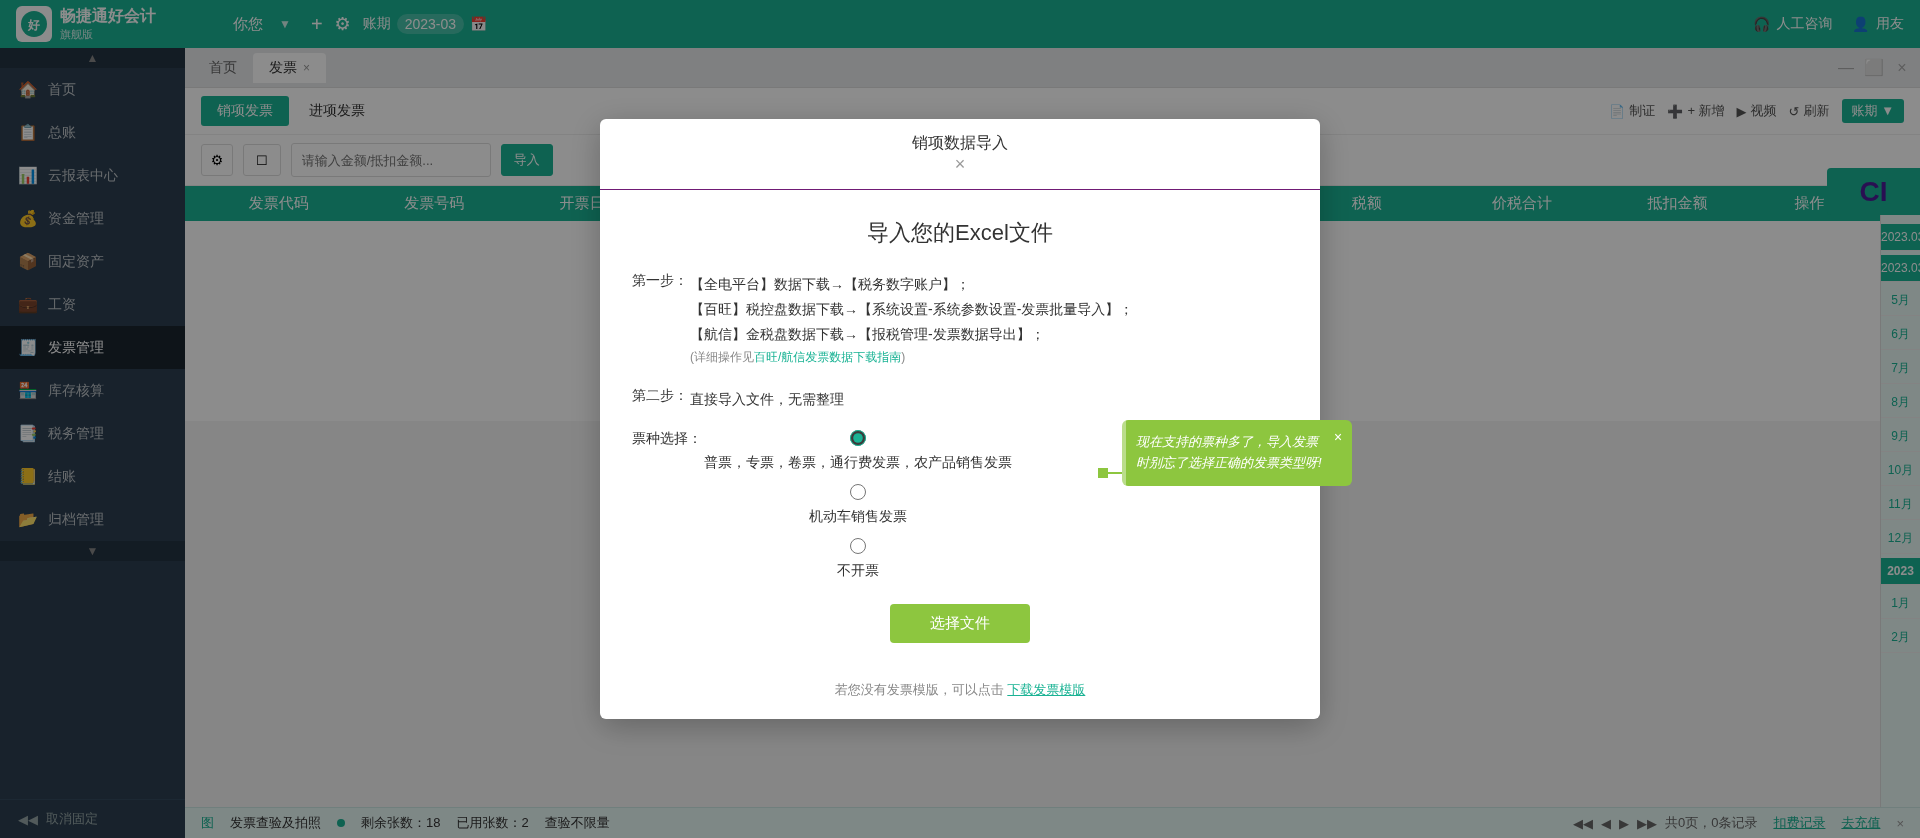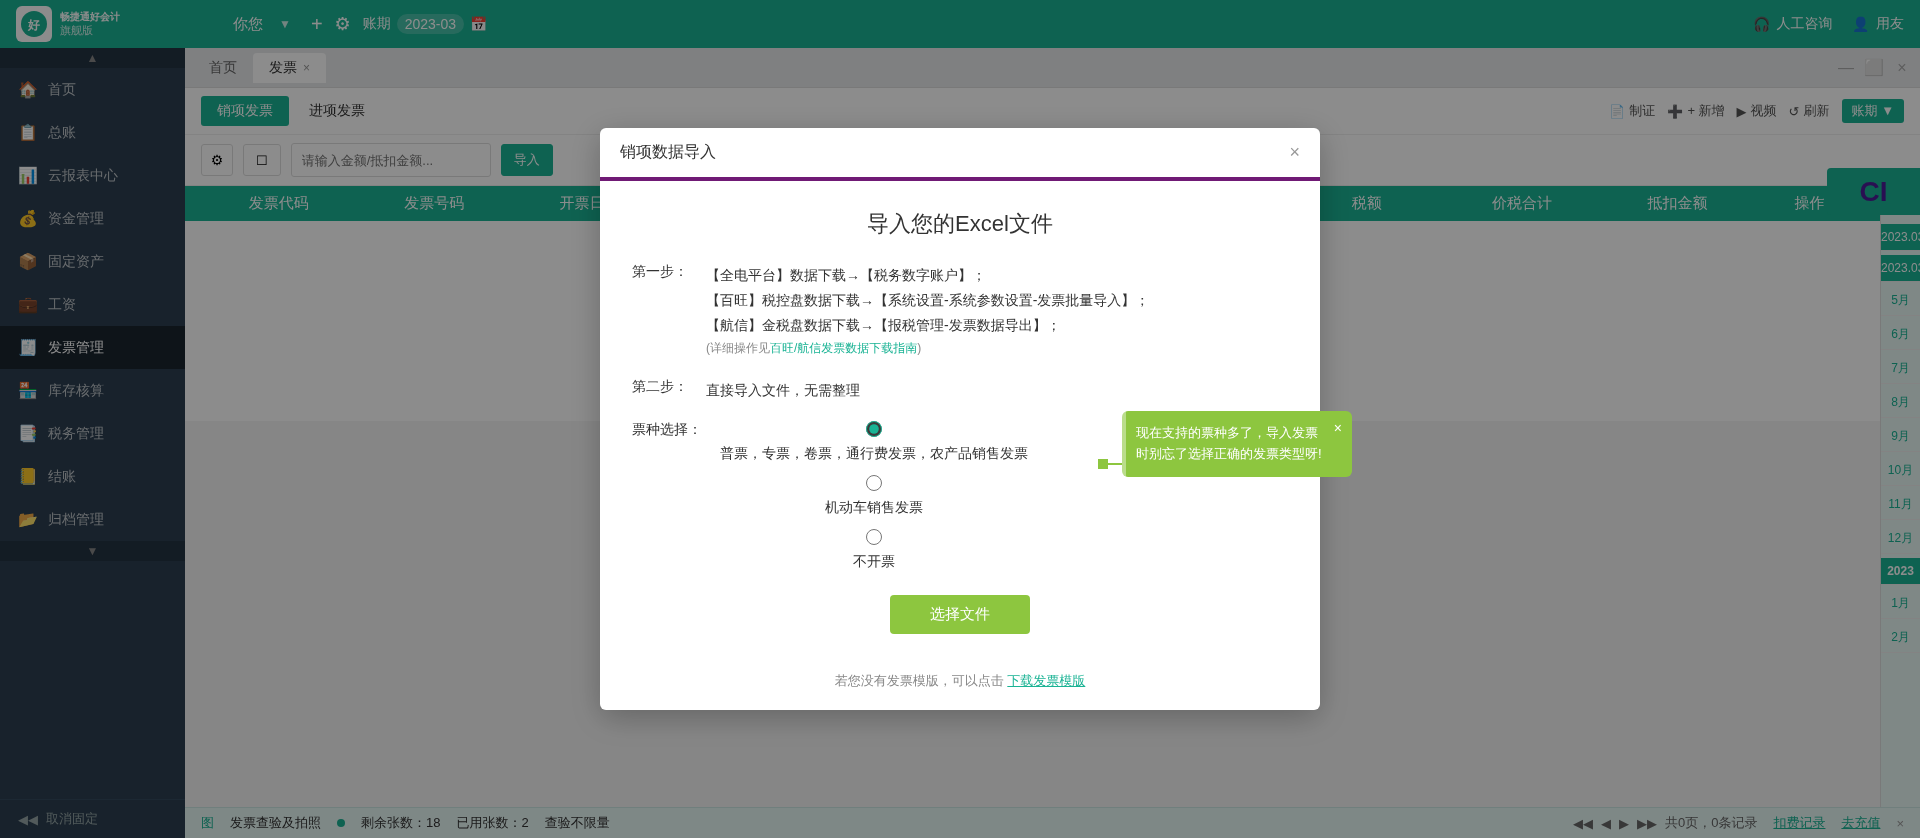--- a/index.html
+++ b/index.html
@@ -6,21 +6,21 @@
     body { font-family: "Microsoft YaHei", "PingFang SC", sans-serif; font-size: 14px; background: #f0f2f5; overflow: hidden; width: 1920px; height: 838px; }
 
     
     .top-header {
       display: flex; align-items: center; height: 48px;
       background: #1ab394; color: white; padding: 0 16px; gap: 12px;
     }
     .logo-area { display: flex; align-items: center; gap: 8px; width: 185px; }
     .logo-icon { width: 36px; height: 36px; background: white; border-radius: 6px; display: flex; align-items: center; justify-content: center; }
     .logo-icon svg { width: 28px; height: 28px; }
-    .logo-text { font-size: 10px; font-weight: bold; color: white; line-height: 1.3; }
+    .logo-text { font-size: 16px; font-weight: bold; color: white; line-height: 1.3; }
     .logo-sub { font-size: 11px; color: rgba(255,255,255,0.8); }
     .header-company { font-size: 15px; color: white; margin-left: 20px; }
     .header-chevron { color: rgba(255,255,255,0.8); font-size: 12px; margin-left: 4px; cursor: pointer; }
     .header-plus { font-size: 20px; color: white; cursor: pointer; margin-left: 8px; }
     .header-settings { font-size: 18px; color: white; cursor: pointer; }
     .header-period { color: white; font-size: 14px; display: flex; align-items: center; gap: 6px; }
     .header-period-badge { background: rgba(255,255,255,0.2); padding: 2px 8px; border-radius: 10px; }
     .header-right { margin-left: auto; display: flex; align-items: center; gap: 20px; }
     .header-consult { display: flex; align-items: center; gap: 6px; color: white; font-size: 14px; cursor: pointer; }
     .header-user { display: flex; align-items: center; gap: 6px; color: white; font-size: 14px; cursor: pointer; }
@@ -75,25 +75,25 @@
     .bottom-link { color: #1ab394; cursor: pointer; text-decoration: underline; }
 
     
     .pagination { display: flex; align-items: center; gap: 8px; margin-left: auto; font-size: 13px; color: #666; }
 
     
     .overlay { position: fixed; top: 0; left: 0; width: 100%; height: 100%; background: rgba(0,0,0,0.45); z-index: 100; display: flex; align-items: center; justify-content: center; }
 
     
     .modal { background: white; border-radius: 6px; width: 720px; max-width: 95vw; box-shadow: 0 8px 32px rgba(0,0,0,0.25); position: relative; overflow: visible; }
-    .modal-header { display: flex; align-items: center; justify-content: space-between; padding: 14px 20px; border-bottom: 4px solid #701a75; font-size: 16px; font-weight: 500; color: #333; }
+    .modal-header { display: flex; align-items: center; justify-content: space-between; padding: 14px 20px; border-bottom: 1px solid #701a75; font-size: 16px; font-weight: 500; color: #333; flex-direction: column; }
     .modal-close { font-size: 18px; color: #999; cursor: pointer; background: none; border: none; }
     .modal-body { padding: 28px 32px 24px; }
     .modal-title { text-align: center; font-size: 22px; color: #333; margin-bottom: 24px; font-weight: 500; }
-    .step { margin-bottom: 18px; display: flex; gap: 18px; }
+    .step { margin-bottom: 18px; display: flex; gap: 2px; }
     .step-label { font-size: 14px; color: #333; font-weight: 500; white-space: nowrap; }
     .step-content { font-size: 14px; color: #333; line-height: 1.8; }
     .step-link { color: #1ab394; cursor: pointer; text-decoration: none; }
     .step-small { font-size: 12px; color: #888; }
     .radio-group { display: flex; flex-direction: column; gap: 12px; margin-left: 0; }
     .radio-row { display: flex; align-items: center; gap: 8px; font-size: 14px; color: #333; flex-direction: column; }
     .radio-input { width: 16px; height: 16px; cursor: pointer; accent-color: #1ab394; }
     .select-file-btn { background: #8dc63f; color: white; border: none; border-radius: 4px; padding: 10px 40px; font-size: 15px; cursor: pointer; display: block; margin: 24px auto 0; font-family: inherit; }
     .modal-footer { text-align: center; padding: 14px 0 20px; font-size: 13px; color: #888; }
     .modal-footer .dl-link { color: #1ab394; cursor: pointer; text-decoration: underline; }
@@ -357,21 +357,21 @@
           <label class="radio-row">
             <input type="radio" class="radio-input" name="ticket_type" style="">
             <span>不开票</span>
           </label>
         </div>
 
         <div style="position:absolute; left: 480px; top: -10px;">
 
           <div style="position:absolute; left:-14px; top:48px; width:10px; height:10px; background:#8dc63f; border-radius:50;"></div>
           <div style="position:absolute; left:-5px; top:52px; width:18px; height:2px; background:#8dc63f;"></div>
-          <div style="background:#8dc63f; color:white; border-radius:6px; padding:12px 30px 12px 14px; font-size:13px; line-height:1.6; width:230px; position:relative; left:10px;">
+          <div style="background:#8dc63f; color:white; border-radius:6px; padding:12px 30px 12px 14px; font-size:13px; line-height:1.6; width:230px; position:relative; left:10px;font-style:italic;">
             <div style="position:absolute; left:0; top:0; bottom:0; width:4px; background:rgba(255,255,255,0.4); border-radius:6px 0 0 6px;"></div>
             <span>现在支持的票种多了，导入发票时别忘了选择正确的发票类型呀!</span>
             <span style="position:absolute; top:6px; right:10px; cursor:pointer; color:white; font-size:14px;">×</span>
           </div>
         </div>
       </div>
 
       <button class="select-file-btn">选择文件</button>
     </div>
 

